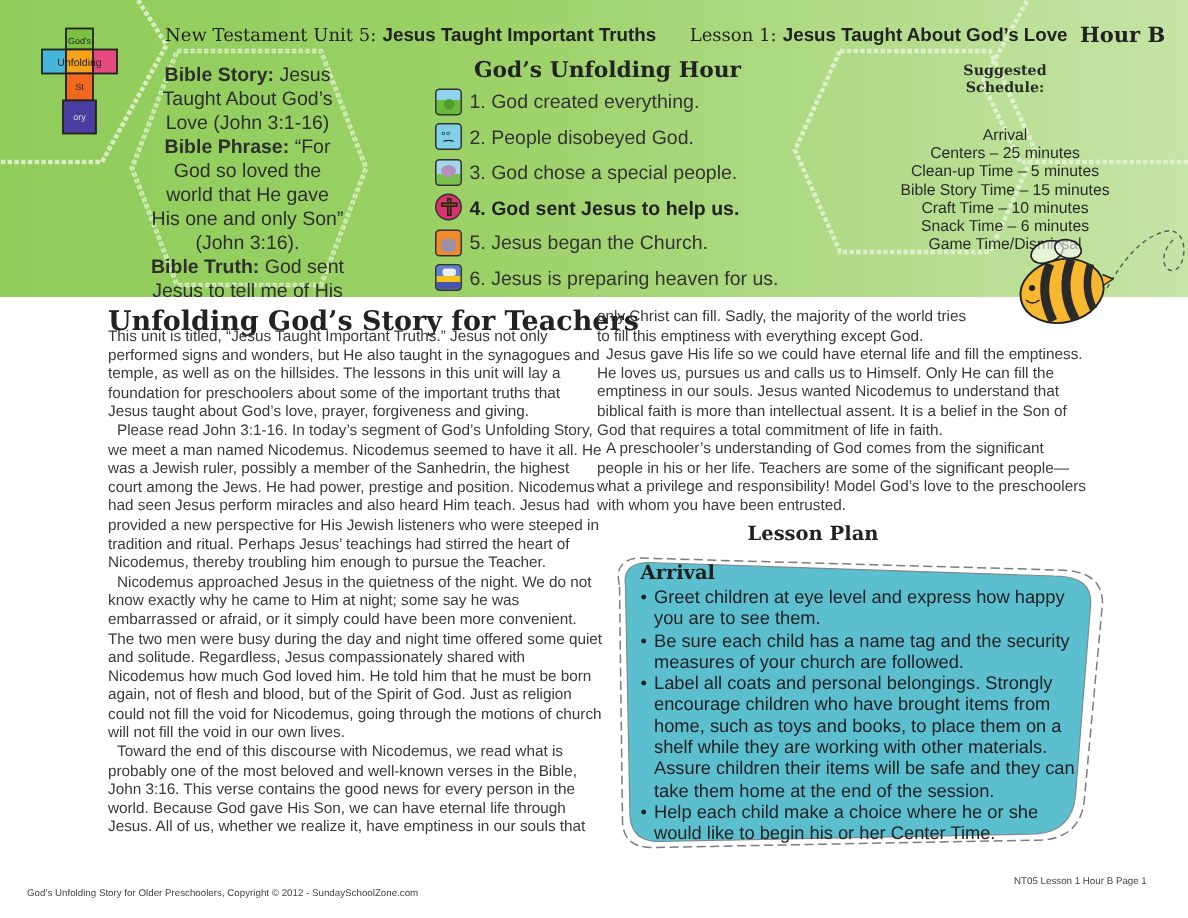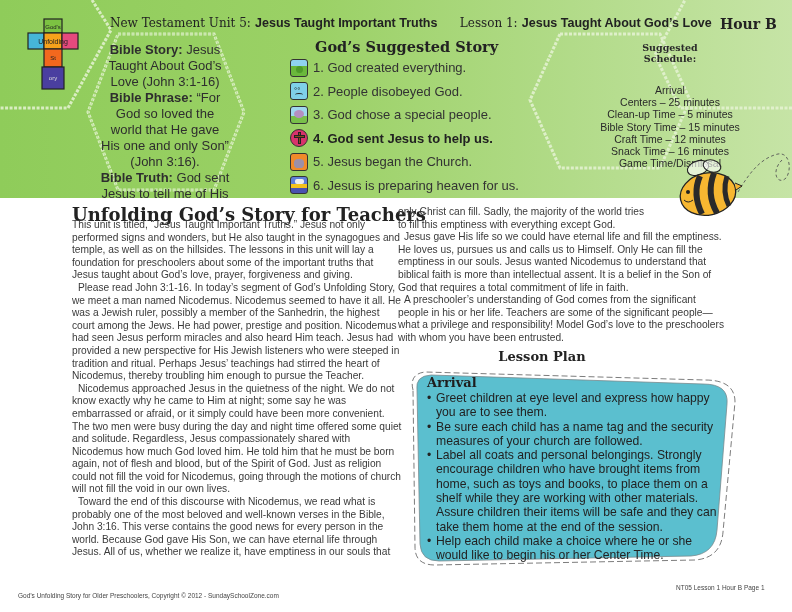--- a/index.html
+++ b/index.html
@@ -145,21 +145,21 @@
 
   <div class="bible-hex">
     <b>Bible Story:</b>
     <span>Jesus Taught About God’s Love (John 3:1-16)</span><br>
     <b>Bible Phrase:</b>
     <span>“For God so loved the world that He gave His one and only Son” (John 3:16).</span><br>
     <b>Bible Truth:</b>
     <span>God sent Jesus to tell me of His love.</span>
   </div>
 
-  <div class="story-title">God’s Suggested Story</div>
+  <div class="story-title">God’s Unfolding Hour</div>
   <ul class="story-list">
     <li>
       <span class="story-icon" style="background:linear-gradient(#8fd3f0 0 40%,#6ab83c 40% 100%);">
         <span style="position:absolute;left:5px;top:6px;width:7px;height:7px;border-radius:50%;background:#4e9a2a;"></span>
       </span>
       <span>1. God created everything.</span>
     </li>
     <li>
       <span class="story-icon" style="background:#7fd0e8;">
         <span style="position:absolute;left:3px;top:4px;font-size:8px;line-height:8px;color:#222;">°°</span>
@@ -196,22 +196,22 @@
 
   <div class="schedule">
     <div class="sch-title">
       <div>Suggested</div>
       <div>Schedule:</div>
     </div>
     <div>Arrival</div>
     <div>Centers – 25 minutes</div>
     <div>Clean-up Time – 5 minutes</div>
     <div>Bible Story Time – 15 minutes</div>
-    <div>Craft Time – 12 minutes</div>
-    <div>Snack Time – 16 minutes</div>
+    <div>Craft Time – 10 minutes</div>
+    <div>Snack Time – 6 minutes</div>
     <div>Game Time/Dismissal</div>
   </div>
 </div>
 
 <svg class="bee" viewBox="0 0 130 75">
 
   <path d="M78,42 C88,25 100,8 118,4 C130,2 132,20 126,28 C118,36 110,22 122,10" fill="none" stroke="#555" stroke-width="0.9" stroke-dasharray="3 2.5"></path>
 
   <ellipse cx="38" cy="18" rx="11" ry="7" fill="#fff" fill-opacity="0.6" stroke="#222" stroke-width="1.1" transform="rotate(-20 38 18)"></ellipse>
   <ellipse cx="52" cy="16" rx="9" ry="6" fill="#fff" fill-opacity="0.6" stroke="#222" stroke-width="1.1" transform="rotate(15 52 16)"></ellipse>

